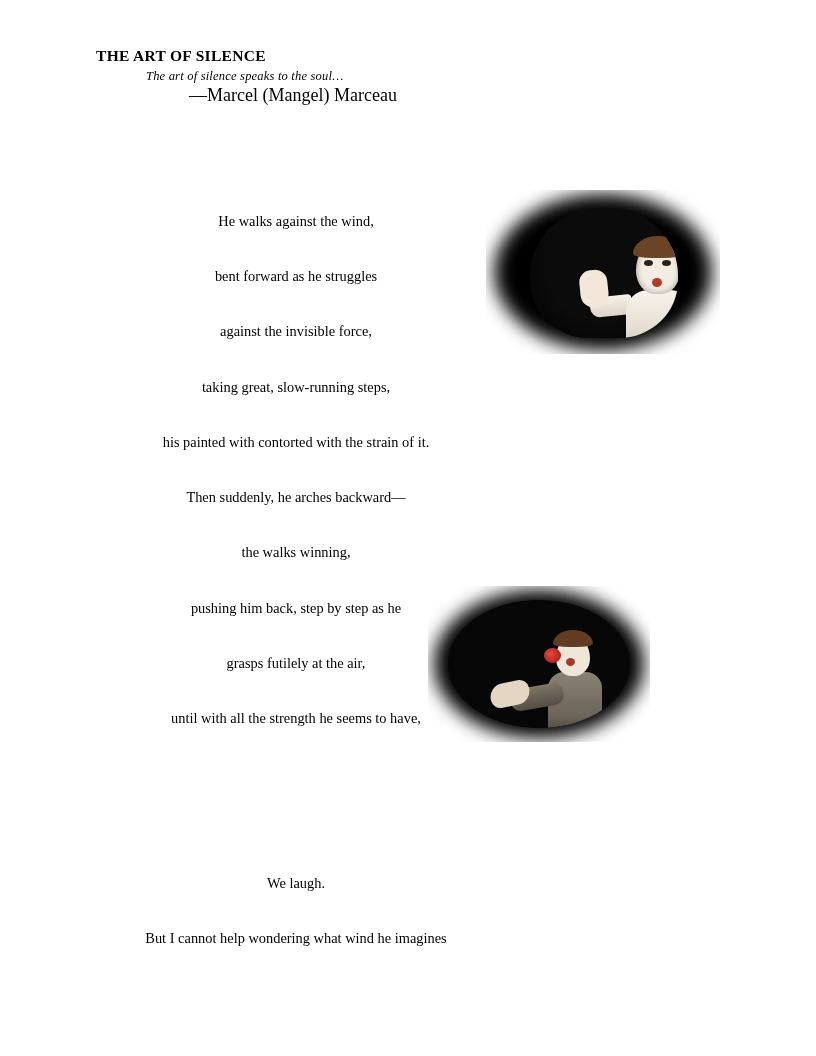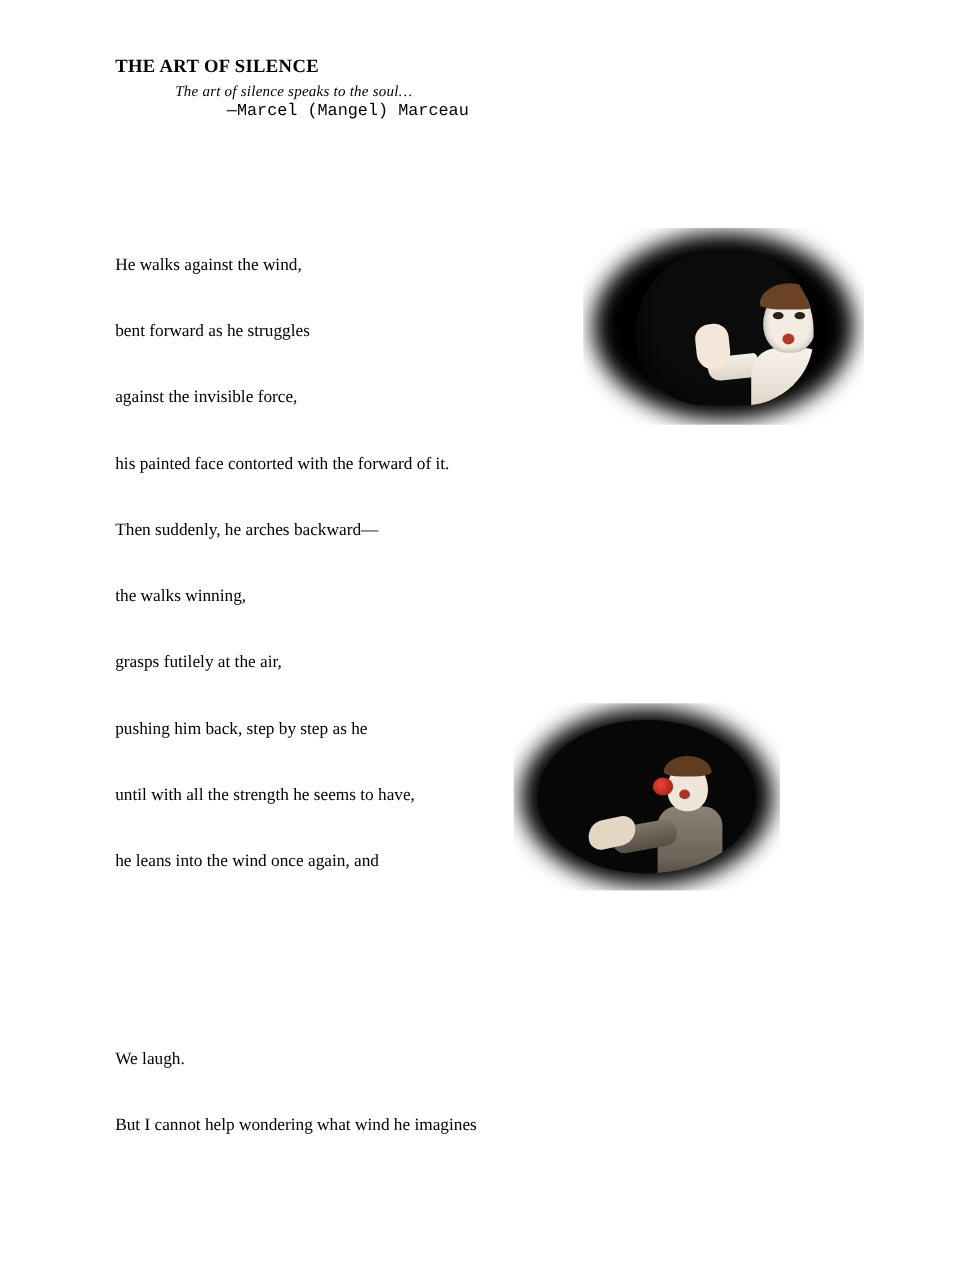--- a/index.html
+++ b/index.html
@@ -33,38 +33,39 @@
     top: 69px;
     font-family: "Liberation Serif", serif;
     font-style: italic;
     font-size: 12.5px;
     letter-spacing: 0.2px;
   }
   .attribution {
     position: absolute;
     left: 189px;
     top: 85px;
-    font-family: Liberation Mono, monospace;
-    font-size: 14px;
+    font-family: Liberation Serif, serif;
+    font-size: 18px;
     text-align: right;
   }
 
   
   .poem {
     position: absolute;
     left: 96px;
     top: 120px;
     width: 400px;
     font-family: "Liberation Serif", serif;
     font-size: 14.4px;
     line-height: 18.4px;
     white-space: pre;
   }
   .stanza {
     margin: 0 0 18px 0;
+    text-align: center;
   }
   .line {
     white-space: pre;
   }
 
   
   .signature {
     position: absolute;
     left: 117px;
     top: 948px;
@@ -221,27 +222,27 @@
   <div class="title">THE ART OF SILENCE</div>
   <div class="epigraph">The art of silence speaks to the soul…</div>
   <div class="attribution">—Marcel (Mangel) Marceau</div>
 
   <div class="poem">
 
     <div class="stanza">
       <div class="line">He walks against the wind,</div>
       <div class="line">bent forward as he struggles</div>
       <div class="line">against the invisible force,</div>
-      <div class="line">his painted face contorted with the forward of it.</div>
+      <div class="line">taking great, slow-running steps,</div>
+      <div class="line">his painted with contorted with the strain of it.</div>
       <div class="line">Then suddenly, he arches backward—</div>
       <div class="line">the walks winning,</div>
+      <div class="line">pushing him back, step by step as he</div>
       <div class="line">grasps futilely at the air,</div>
-      <div class="line">pushing him back, step by step as he</div>
       <div class="line">until with all the strength he seems to have,</div>
-      <div class="line">he leans into the wind once again, and</div>
     </div>
 
     <div class="stanza">
       <div class="line">We laugh.</div>
       <div class="line">But I cannot help wondering what wind he imagines</div>
       
       
     </div>
 
     

